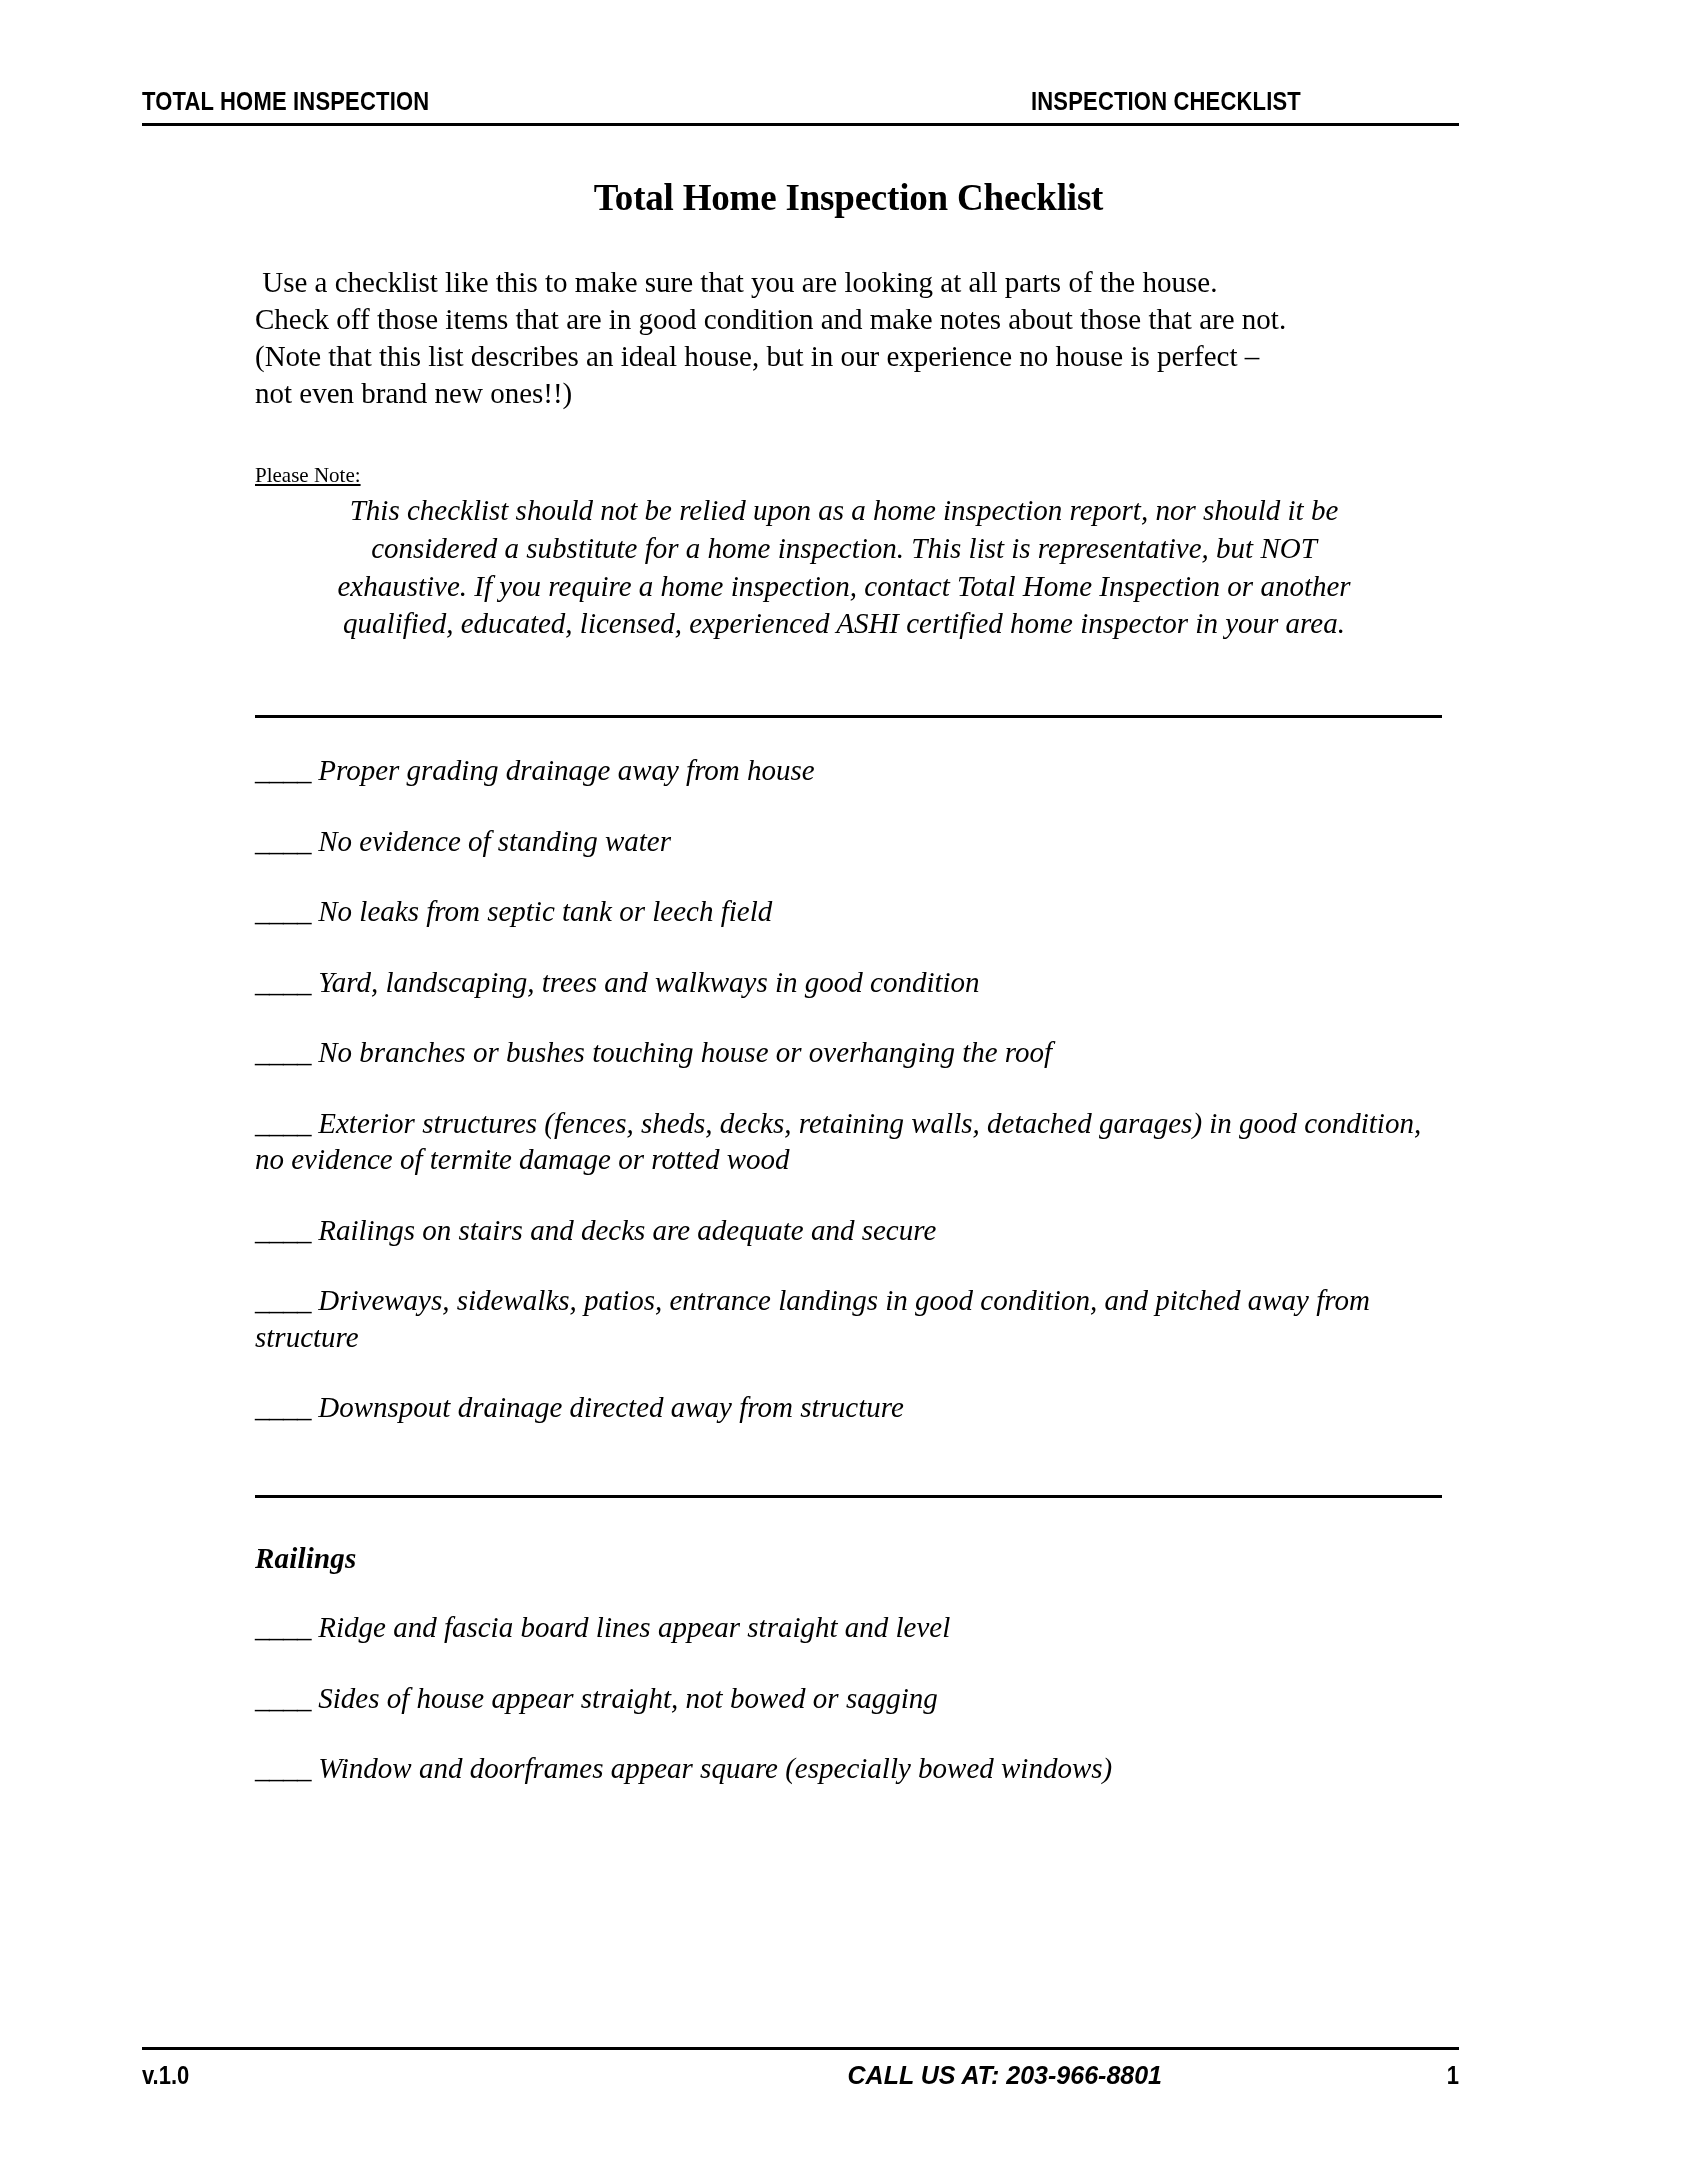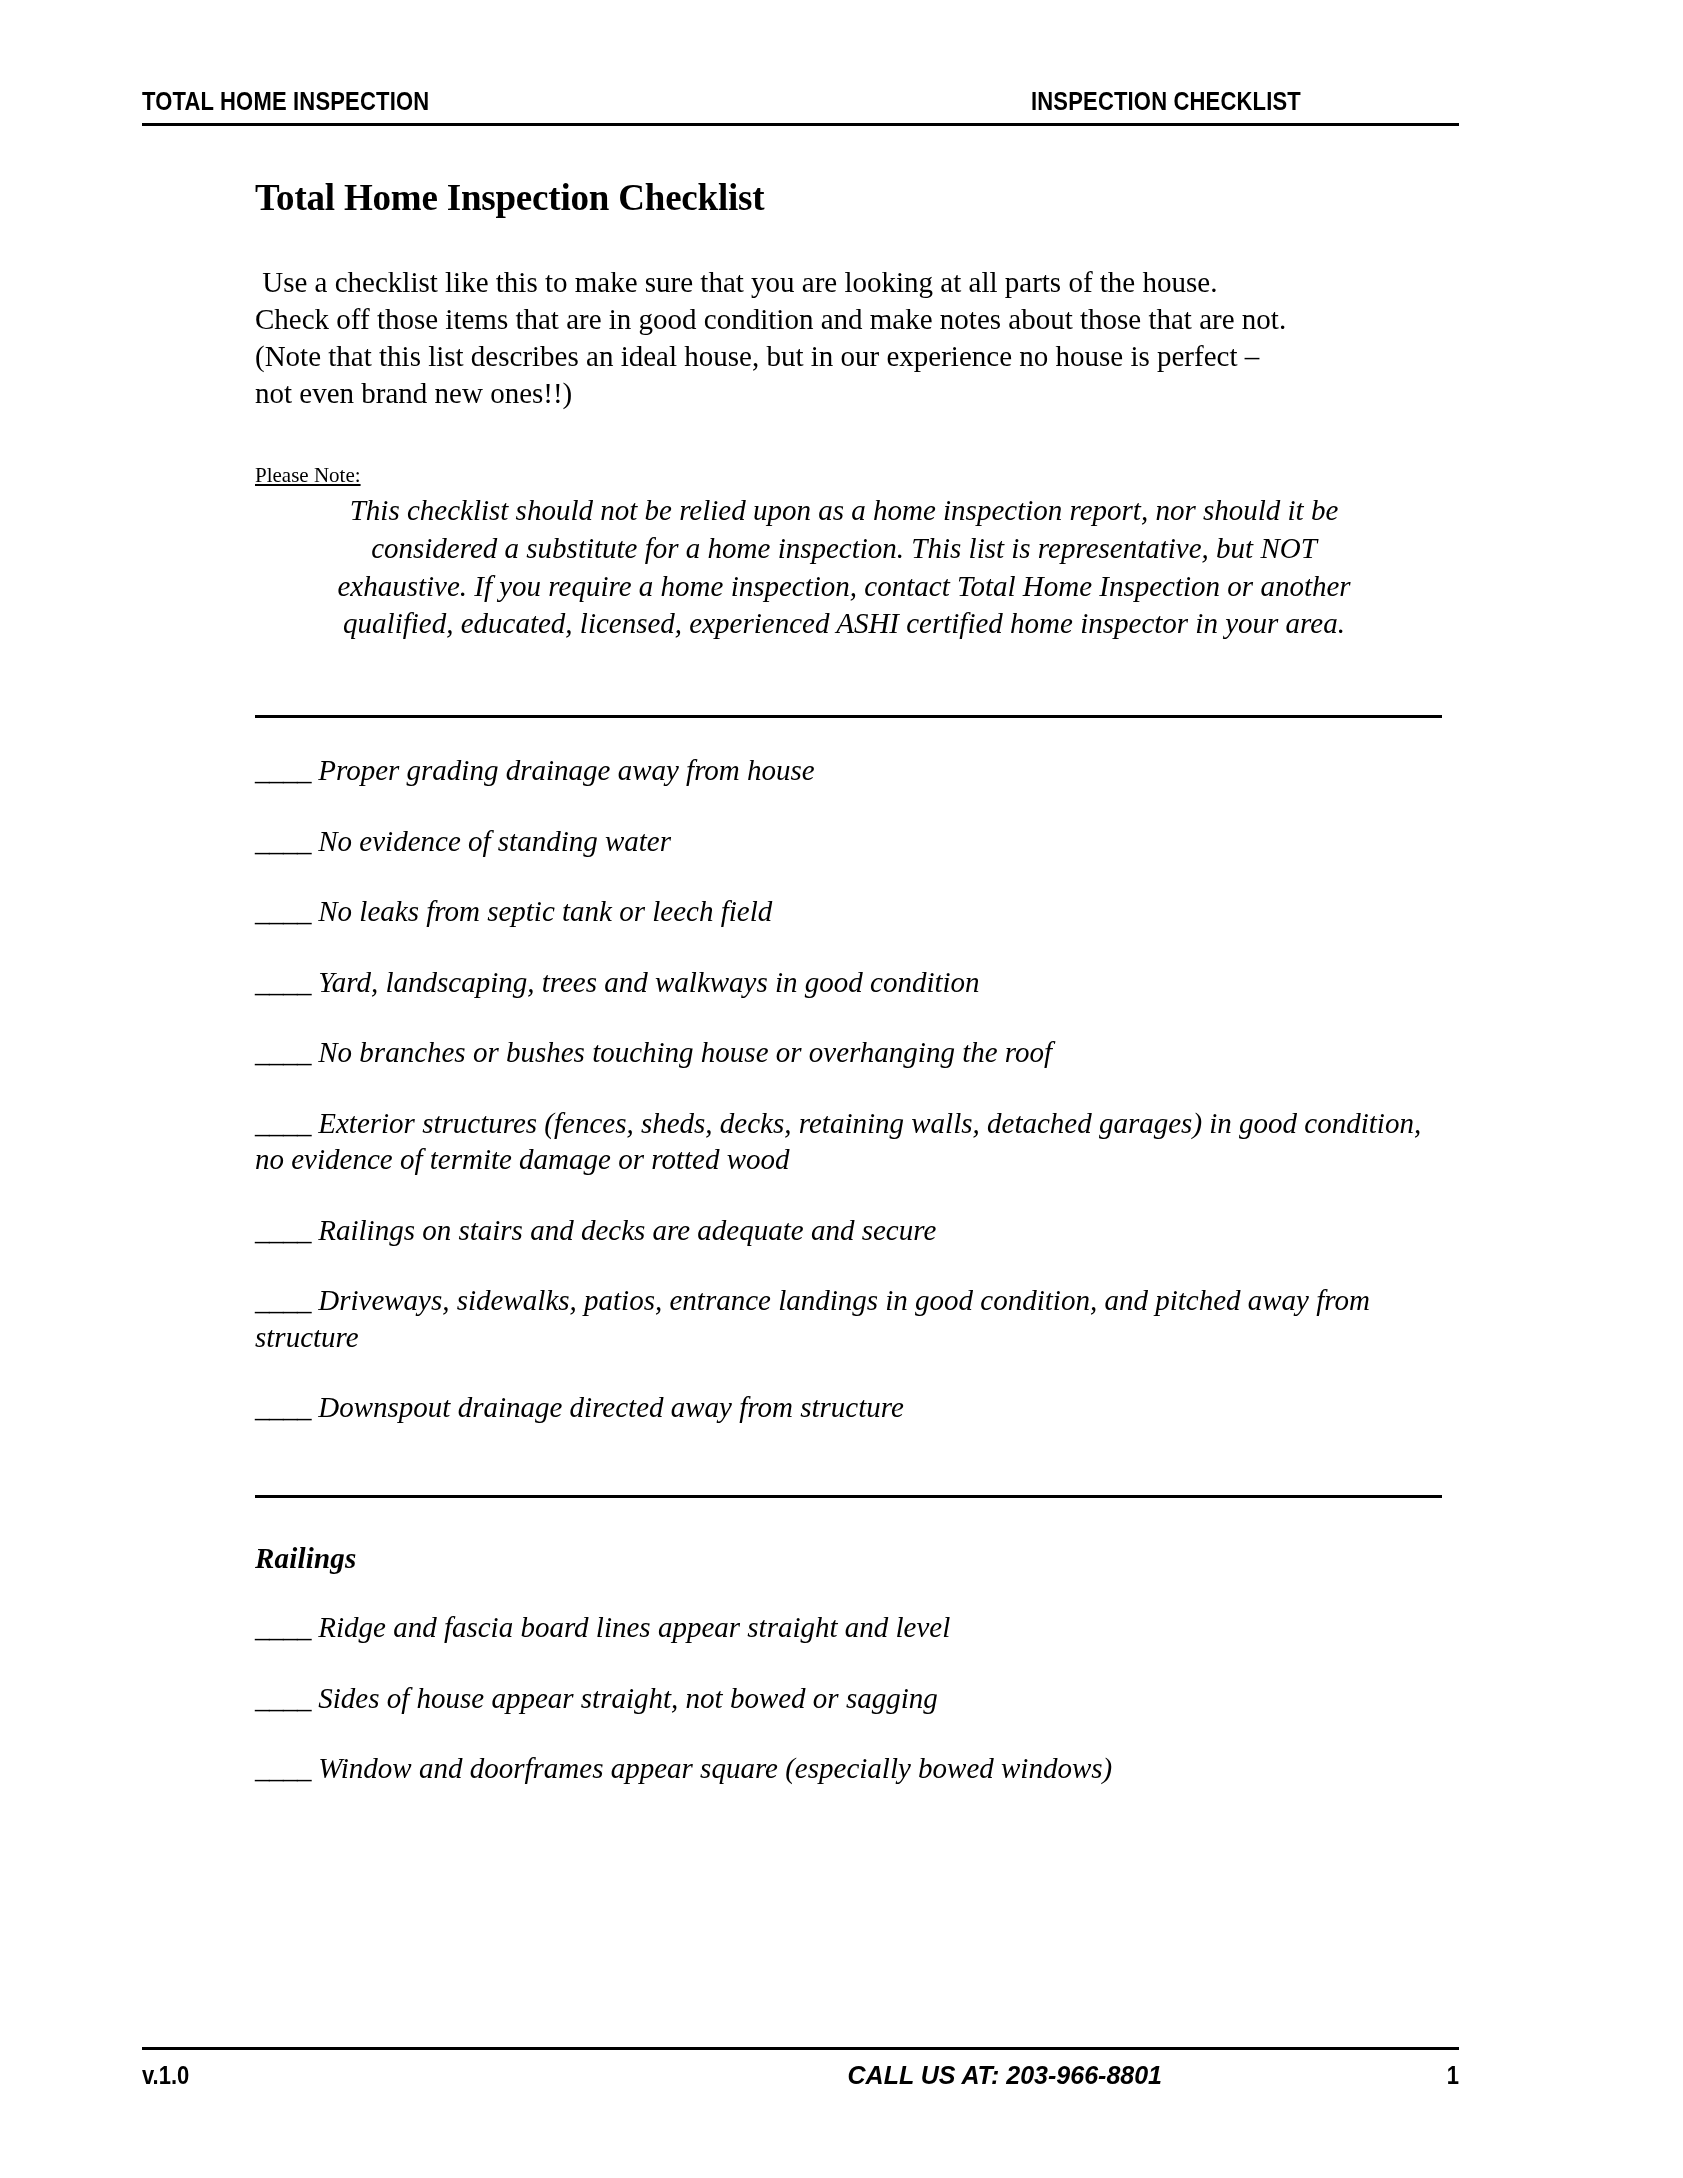--- a/index.html
+++ b/index.html
@@ -58,20 +58,21 @@
     top: 178px;
     width: 1187px;
   }
 
   .doc-title {
     font-size: 37px;
     font-weight: bold;
     line-height: 1.1;
     margin: 0 0 0 0;
     letter-spacing: -0.2px;
+    text-align: center;
   }
 
   .intro {
     font-size: 29px;
     line-height: 1.28;
     margin: 45px 0 0 0;
     width: 1173px;
   }
   .intro .ln { display: block; white-space: pre; }
 

